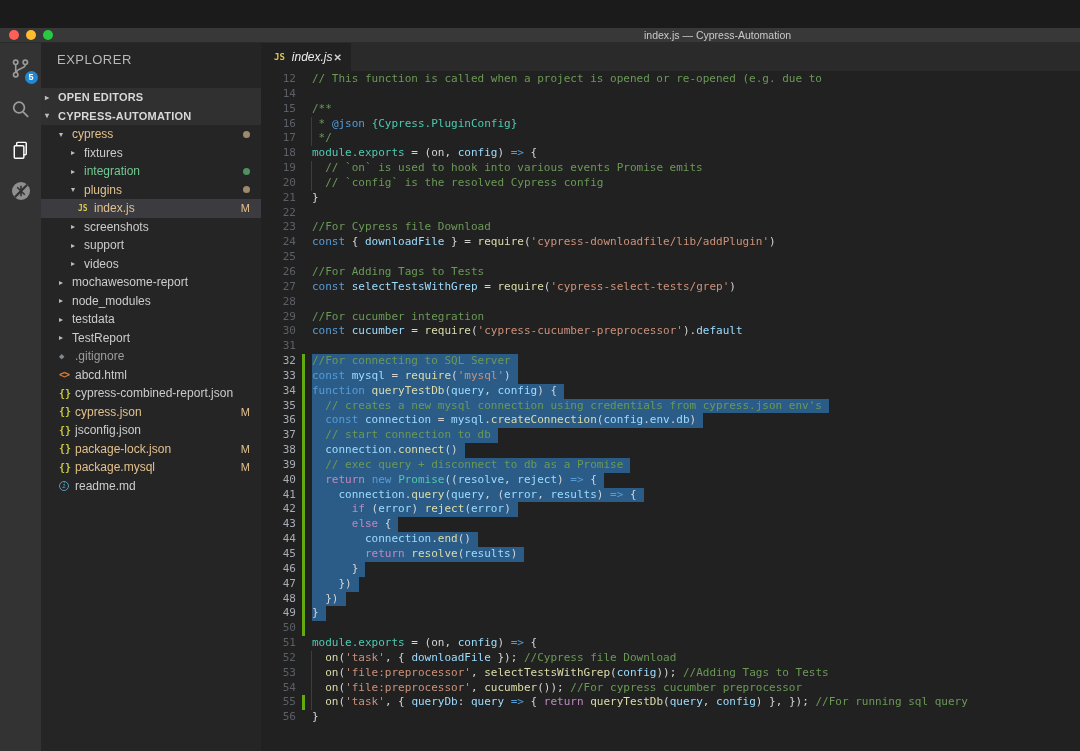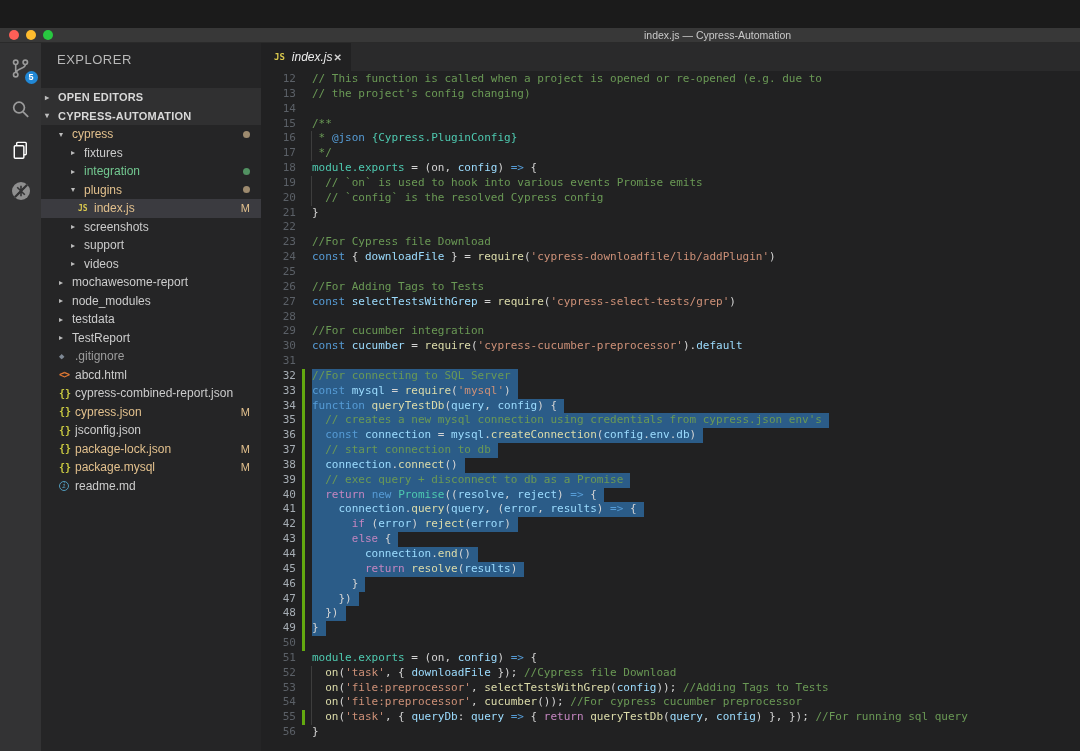--- a/index.html
+++ b/index.html
@@ -204,21 +204,20 @@
     <div class="editor">
       <div class="tabbar">
         <div class="tab">
           <span class="js-chip">JS</span>
           <span class="tab-label">index.js</span>
           <span class="tab-close">✕</span>
         </div>
       </div>
       <div class="code">
           <div class="cl"><span class="num">12</span><span class="txt"><span style="color: rgb(106, 153, 85);">// This function is called when a project is opened or re-opened (e.g. due to</span></span></div>
-          <div class="cl"><span class="num">13</span><span class="txt"><span style="color: rgb(106, 153, 85);">// the project's config changing)</span></span></div>
           <div class="cl"><span class="num">14</span><span class="txt"></span></div>
           <div class="cl"><span class="num">15</span><span class="txt"><span style="color: rgb(106, 153, 85);">/**</span></span></div>
           <div class="cl"><span class="num">16</span><span class="txt guide"><span style="color: rgb(106, 153, 85);"> * </span><span style="color: rgb(86, 156, 214);">@json</span><span style="color: rgb(106, 153, 85);"> </span><span style="color: rgb(78, 201, 176);">{Cypress.PluginConfig}</span></span></div>
           <div class="cl"><span class="num">17</span><span class="txt guide"><span style="color: rgb(106, 153, 85);"> */</span></span></div>
           <div class="cl"><span class="num">18</span><span class="txt"><span style="color: rgb(78, 201, 176);">module.exports</span><span style="color: rgb(212, 212, 212);"> = (</span><span style="color: rgb(212, 212, 212);">on</span><span style="color: rgb(212, 212, 212);">, </span><span style="color: rgb(156, 220, 254);">config</span><span style="color: rgb(212, 212, 212);">) </span><span style="color: rgb(86, 156, 214);">=&gt;</span><span style="color: rgb(212, 212, 212);"> {</span></span></div>
           <div class="cl"><span class="num">19</span><span class="txt guide"><span style="color: rgb(212, 212, 212);">  </span><span style="color: rgb(106, 153, 85);">// `on` is used to hook into various events Promise emits</span></span></div>
           <div class="cl"><span class="num">20</span><span class="txt guide"><span style="color: rgb(212, 212, 212);">  </span><span style="color: rgb(106, 153, 85);">// `config` is the resolved Cypress config</span></span></div>
           <div class="cl"><span class="num">21</span><span class="txt"><span style="color: rgb(212, 212, 212);">}</span></span></div>
           <div class="cl"><span class="num">22</span><span class="txt"></span></div>
           <div class="cl"><span class="num">23</span><span class="txt"><span style="color: rgb(106, 153, 85);">//For Cypress file Download</span></span></div>

